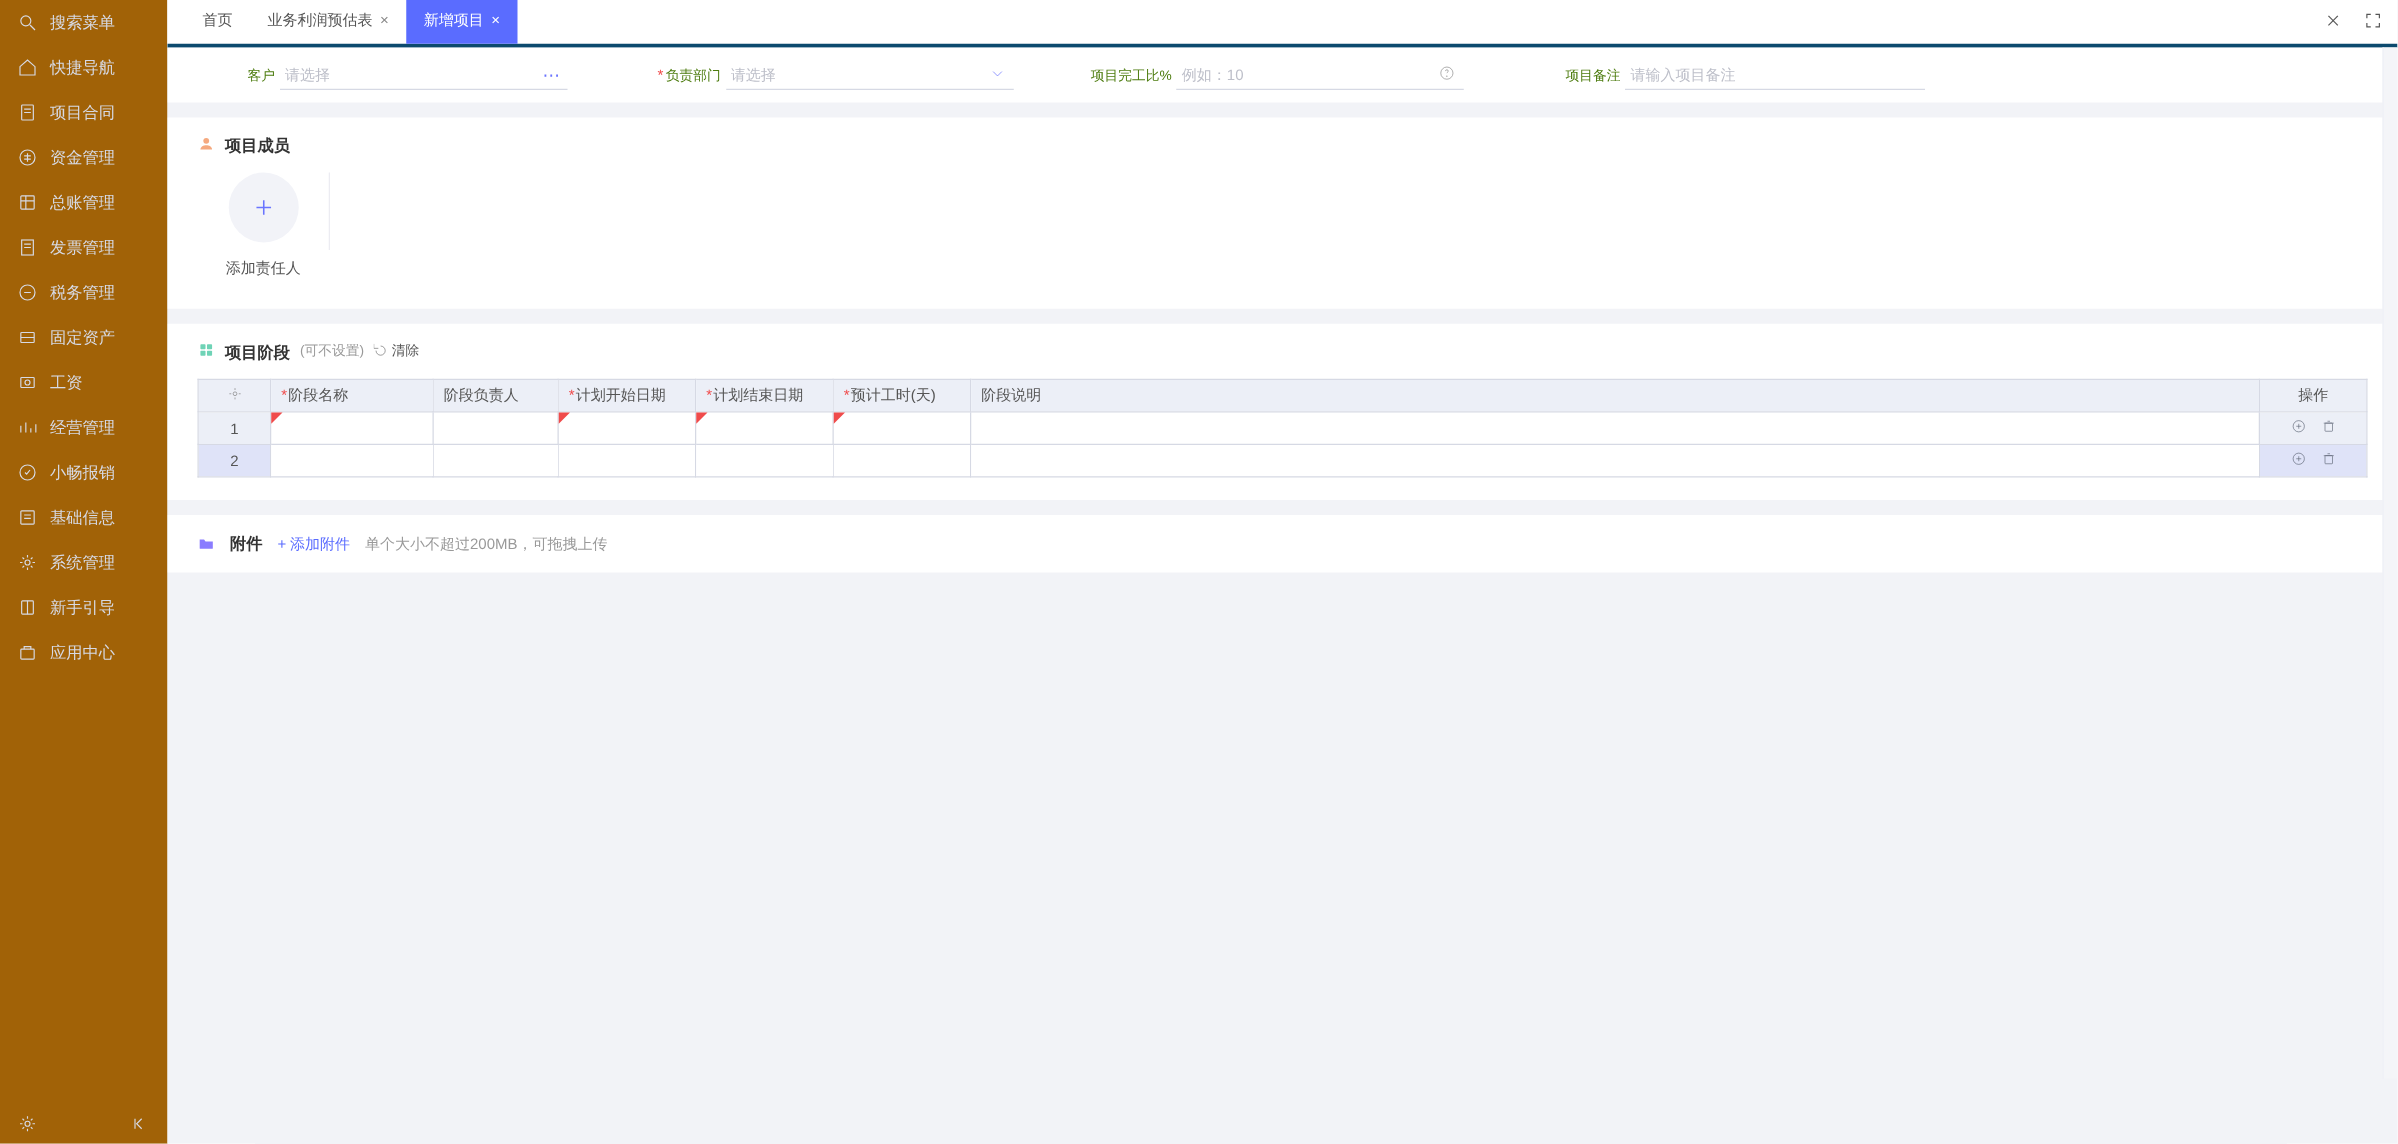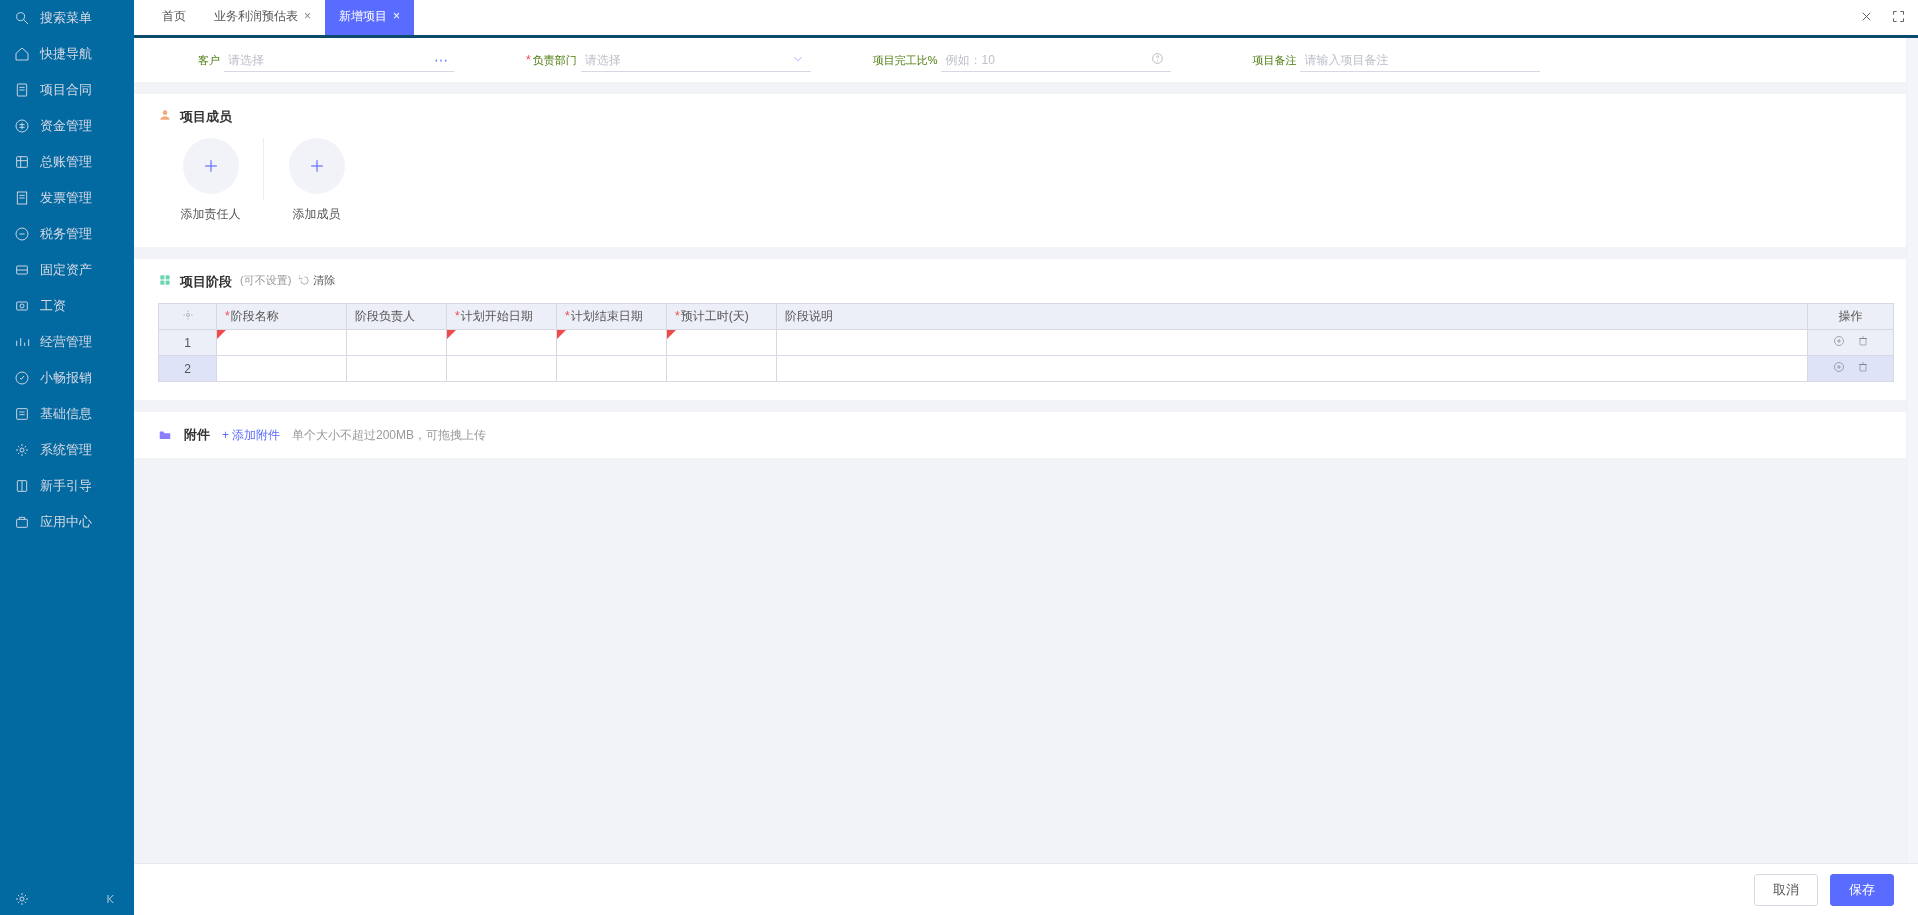--- a/index.html
+++ b/index.html
@@ -1,20 +1,20 @@
 <!DOCTYPE html>
 <html><head>
   <meta charset="utf-8">
   <style>
     * { box-sizing: border-box; margin: 0; padding: 0; }
     body { font-family: -apple-system, "Microsoft YaHei", sans-serif; font-size: 12px; color: #333; background: #fff; overflow: hidden; }
     .app { display: flex; width: 1918px; height: 915px; position: relative; }
 
     
-    .sidebar { width: 134px; background: #0369a1; color: #d7dae5; display: flex; flex-direction: column; justify-content: flex-end; }
+    .sidebar { width: 134px; background: #a16207; color: #d7dae5; display: flex; flex-direction: column; justify-content: flex-end; }
     .sidebar-item { display: flex; align-items: center; height: 36px; padding: 0 14px; cursor: pointer; font-size: 13px; gap: 10px; }
     .sidebar-icon { width: 16px; height: 16px; display: inline-flex; align-items: center; justify-content: center; flex-shrink: 0; }
     .sidebar-icon svg { width: 16px; height: 16px; stroke: #d7dae5; fill: none; stroke-width: 1.4; }
     .sidebar-footer { margin-top: auto; display: flex; justify-content: space-between; padding: 8px 14px 8px 14px; }
     .sidebar-footer .sidebar-icon { cursor: pointer; }
 
     
     .content { flex: 1; display: flex; flex-direction: column; background: #f2f3f7; min-width: 0; position: relative; }
 
     
@@ -316,29 +316,20 @@
           <div class="member-slot">
             <div class="add-circle">
               <svg viewBox="0 0 24 24">
                   <line x1="12" y1="5" x2="12" y2="19"></line>
                   <line x1="5" y1="12" x2="19" y2="12"></line>
                 </svg>
             </div>
             <span class="member-caption">添加责任人</span>
           </div>
           <div class="member-divider"></div>
-          <div class="member-slot">
-            <div class="add-circle">
-              <svg viewBox="0 0 24 24">
-                  <line x1="12" y1="5" x2="12" y2="19"></line>
-                  <line x1="5" y1="12" x2="19" y2="12"></line>
-                </svg>
-            </div>
-            <span class="member-caption">添加成员</span>
-          </div>
         </div>
       </div>
 
       <div class="panel">
         <div class="section-header">
           <span class="section-glyph">
               <svg viewBox="0 0 24 24" fill="#6fd3b6">
                 <rect x="4" y="4" width="7" height="7" rx="1"></rect>
                 <rect x="13" y="4" width="7" height="7" rx="1"></rect>
                 <rect x="4" y="13" width="7" height="7" rx="1"></rect>
@@ -449,17 +440,13 @@
           <span class="attach-hint">单个大小不超过200MB，可拖拽上传</span>
         </div>
       </div>
 
       <div class="spacer-below"></div>
     </div>
 
     <div class="scrollbar-hint"></div>
   </div>
 
-  <div class="footer">
-    <button class="btn">取消</button>
-    <button class="btn primary">保存</button>
-  </div>
 </div>
 
 </body></html>

